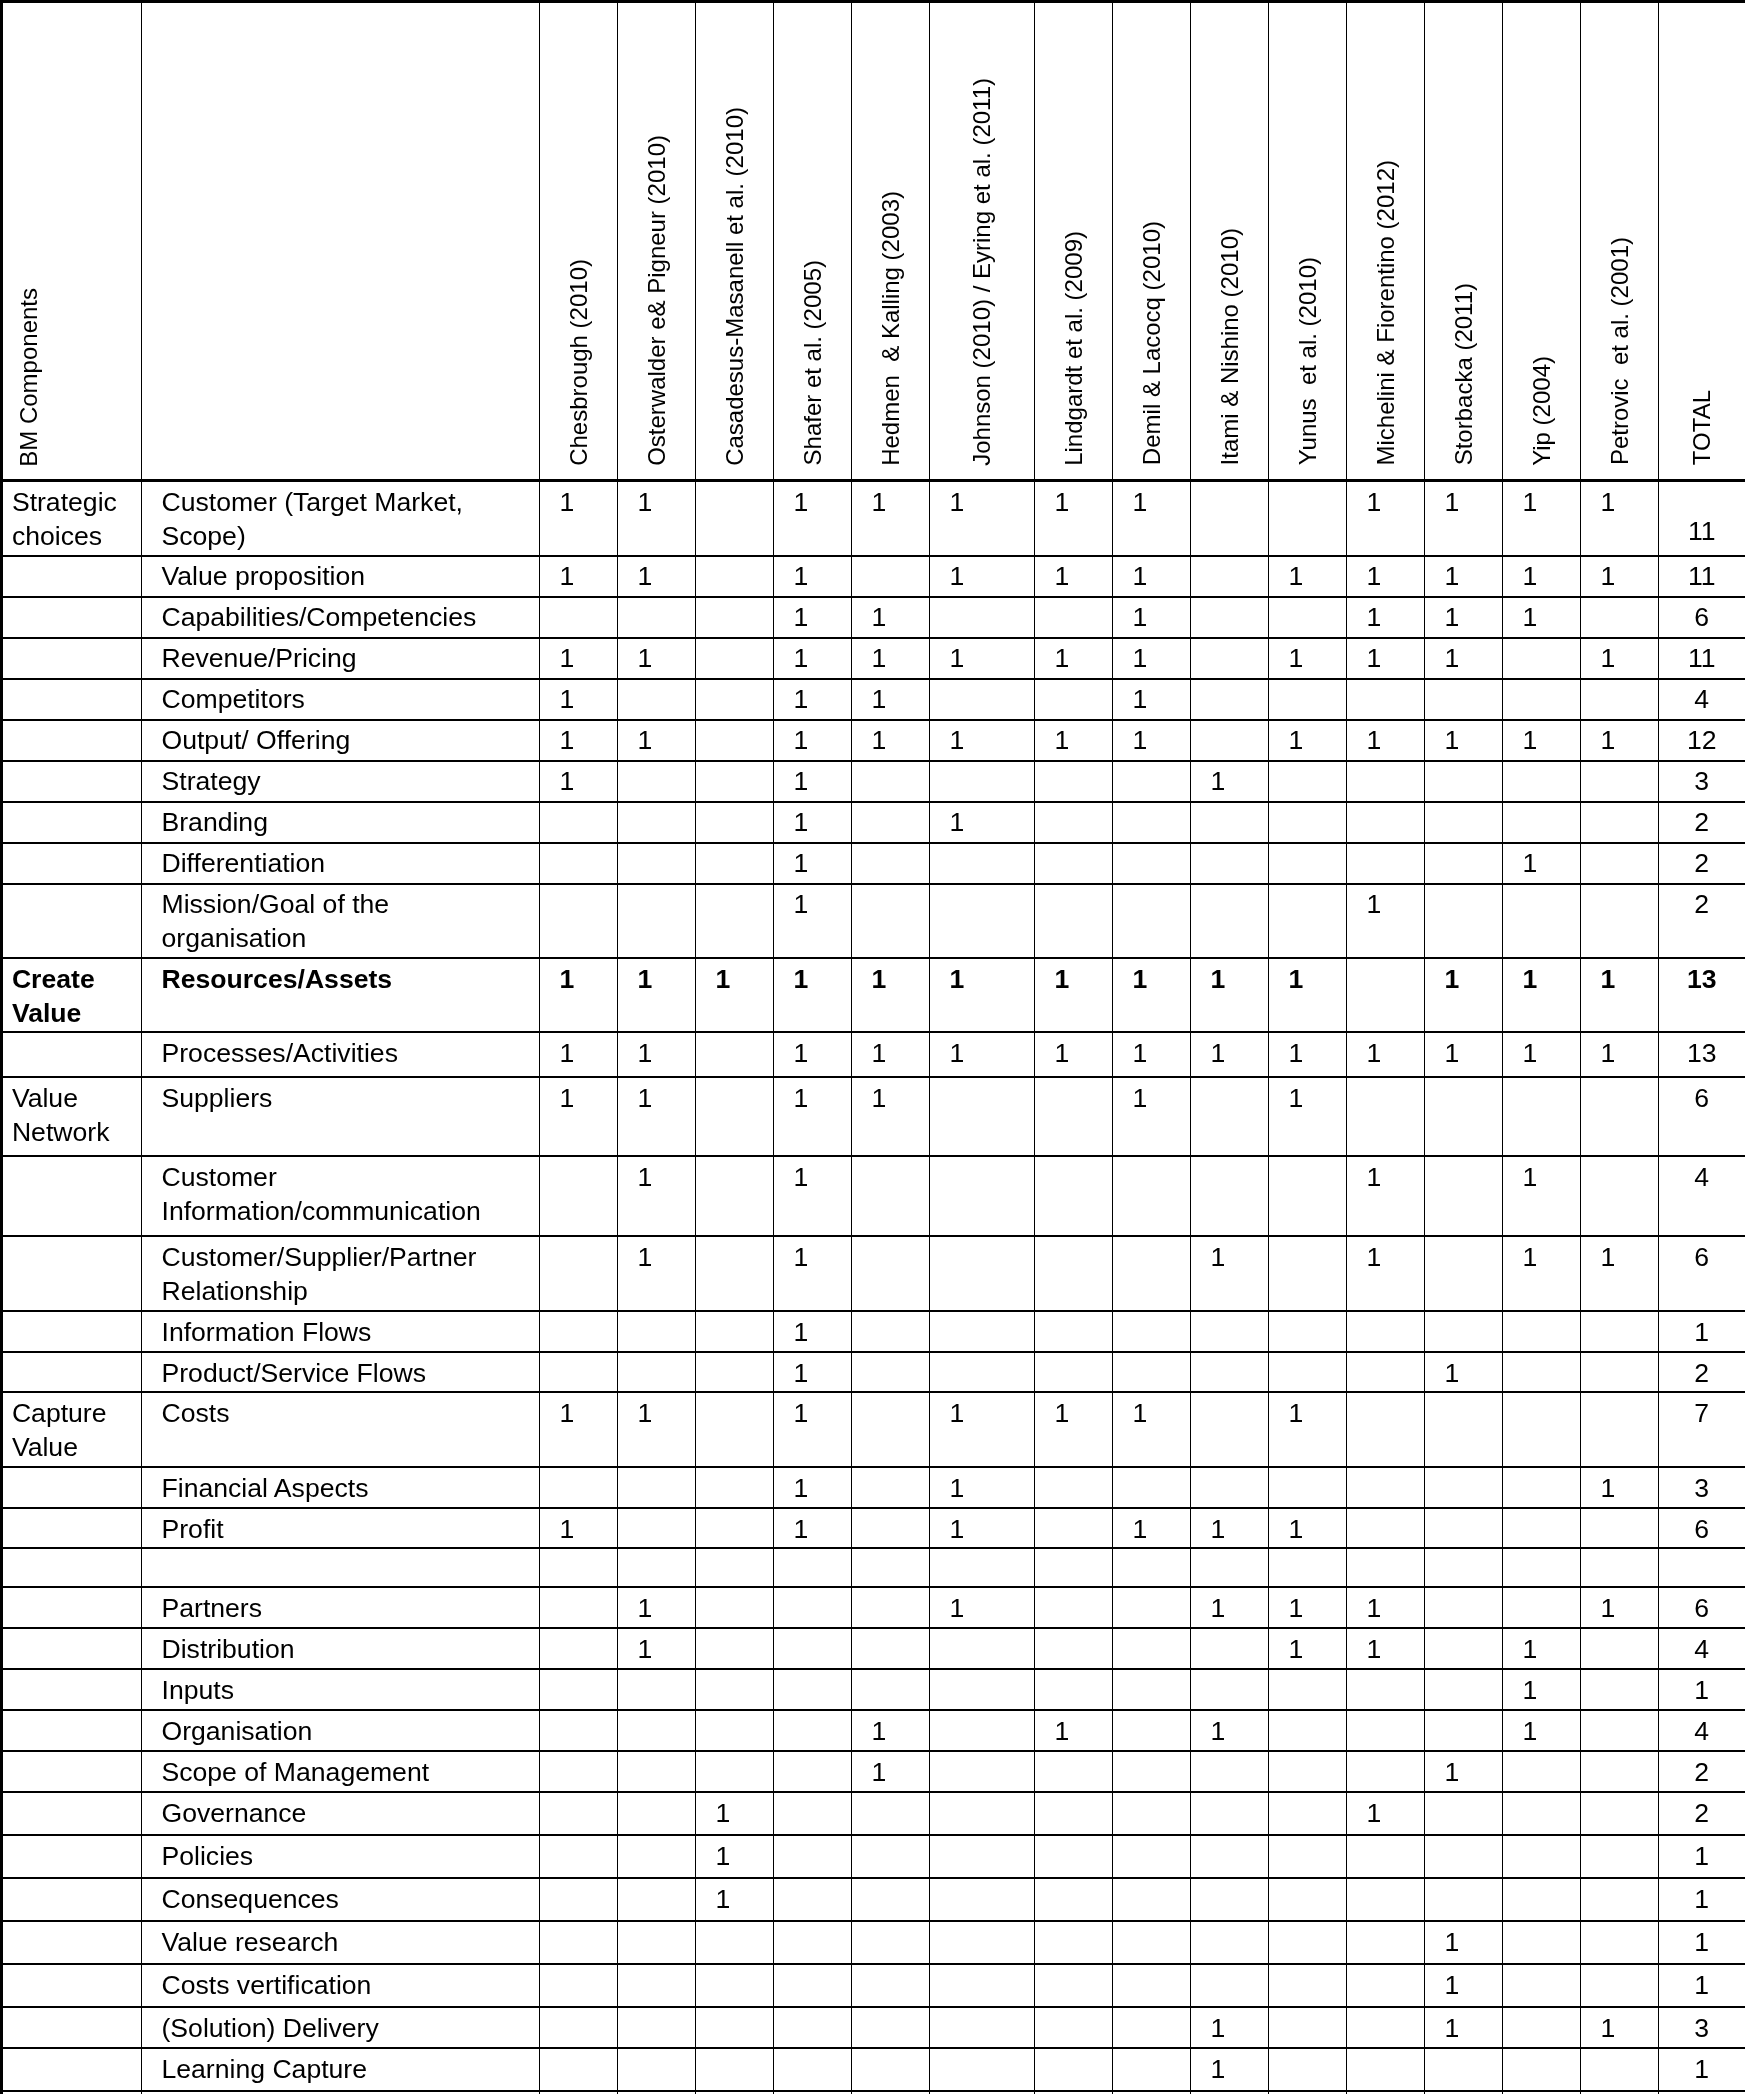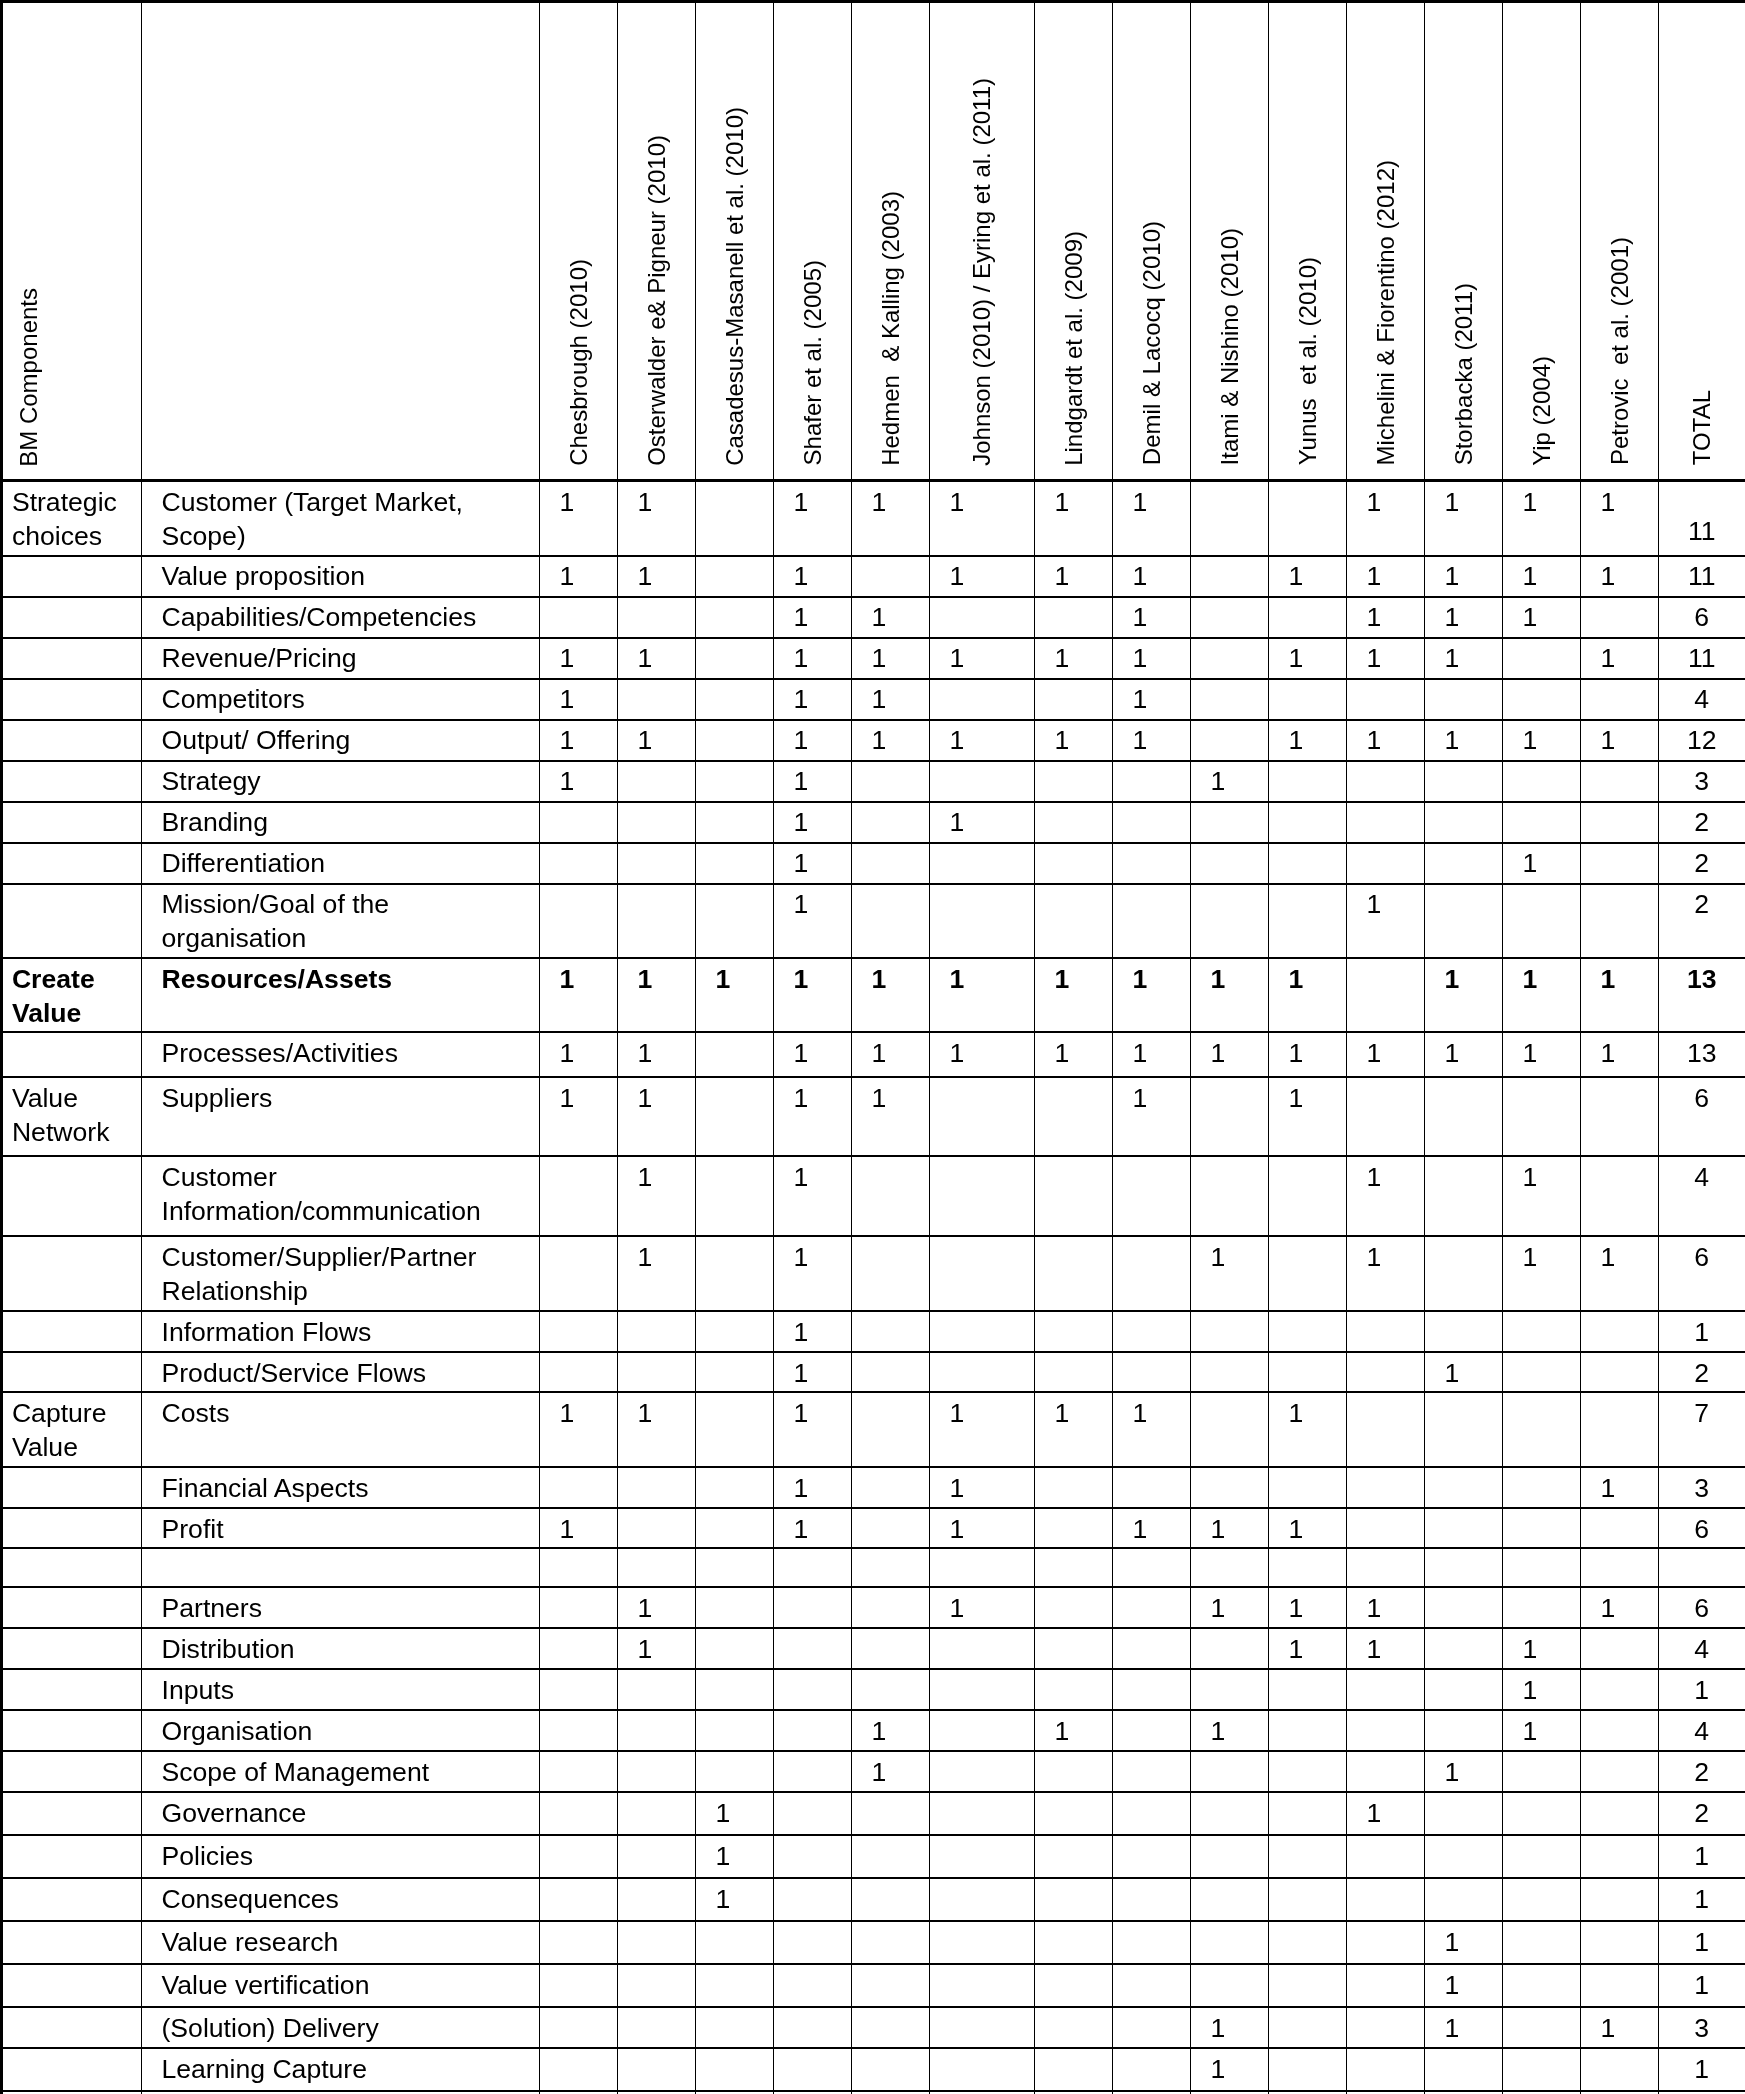--- a/index.html
+++ b/index.html
@@ -685,21 +685,21 @@
         <td class="mark-cell"></td>
         <td class="mark-cell"></td>
         <td class="mark-cell"></td>
         <td class="mark-cell">1</td>
         <td class="mark-cell"></td>
         <td class="mark-cell"></td>
         <td class="total-cell">1</td>
       </tr>
       <tr>
         <td class="group-cell"></td>
-        <td class="name-cell">Value vertification</td>
+        <td class="name-cell">Costs vertification</td>
         <td class="mark-cell"></td>
         <td class="mark-cell"></td>
         <td class="mark-cell"></td>
         <td class="mark-cell"></td>
         <td class="mark-cell"></td>
         <td class="mark-cell"></td>
         <td class="mark-cell"></td>
         <td class="mark-cell"></td>
         <td class="mark-cell"></td>
         <td class="mark-cell"></td>

